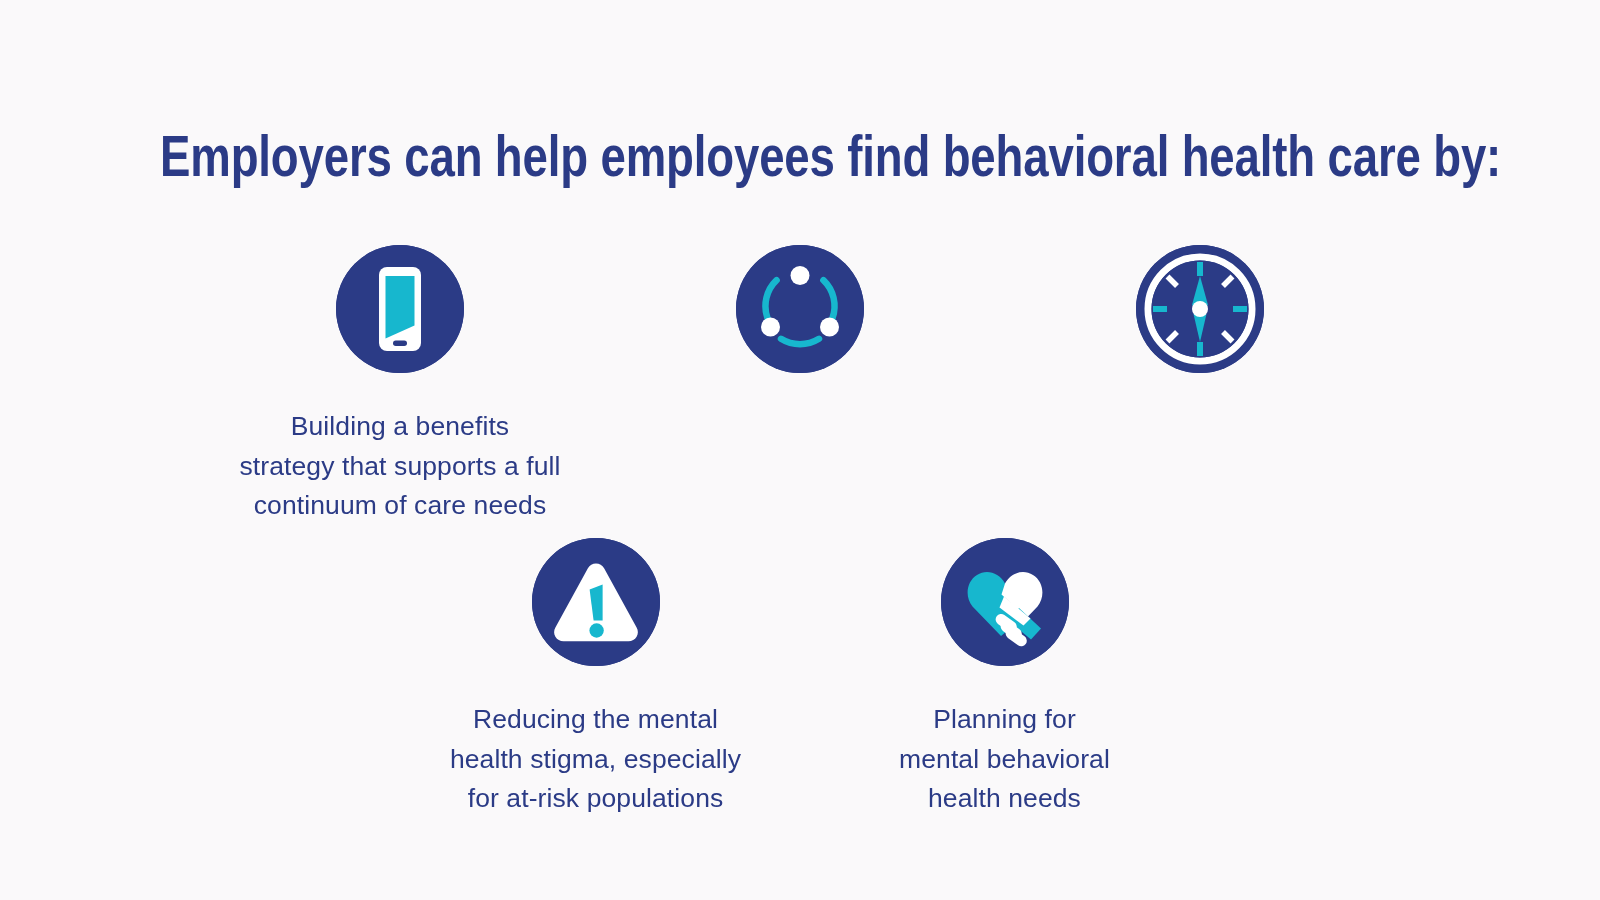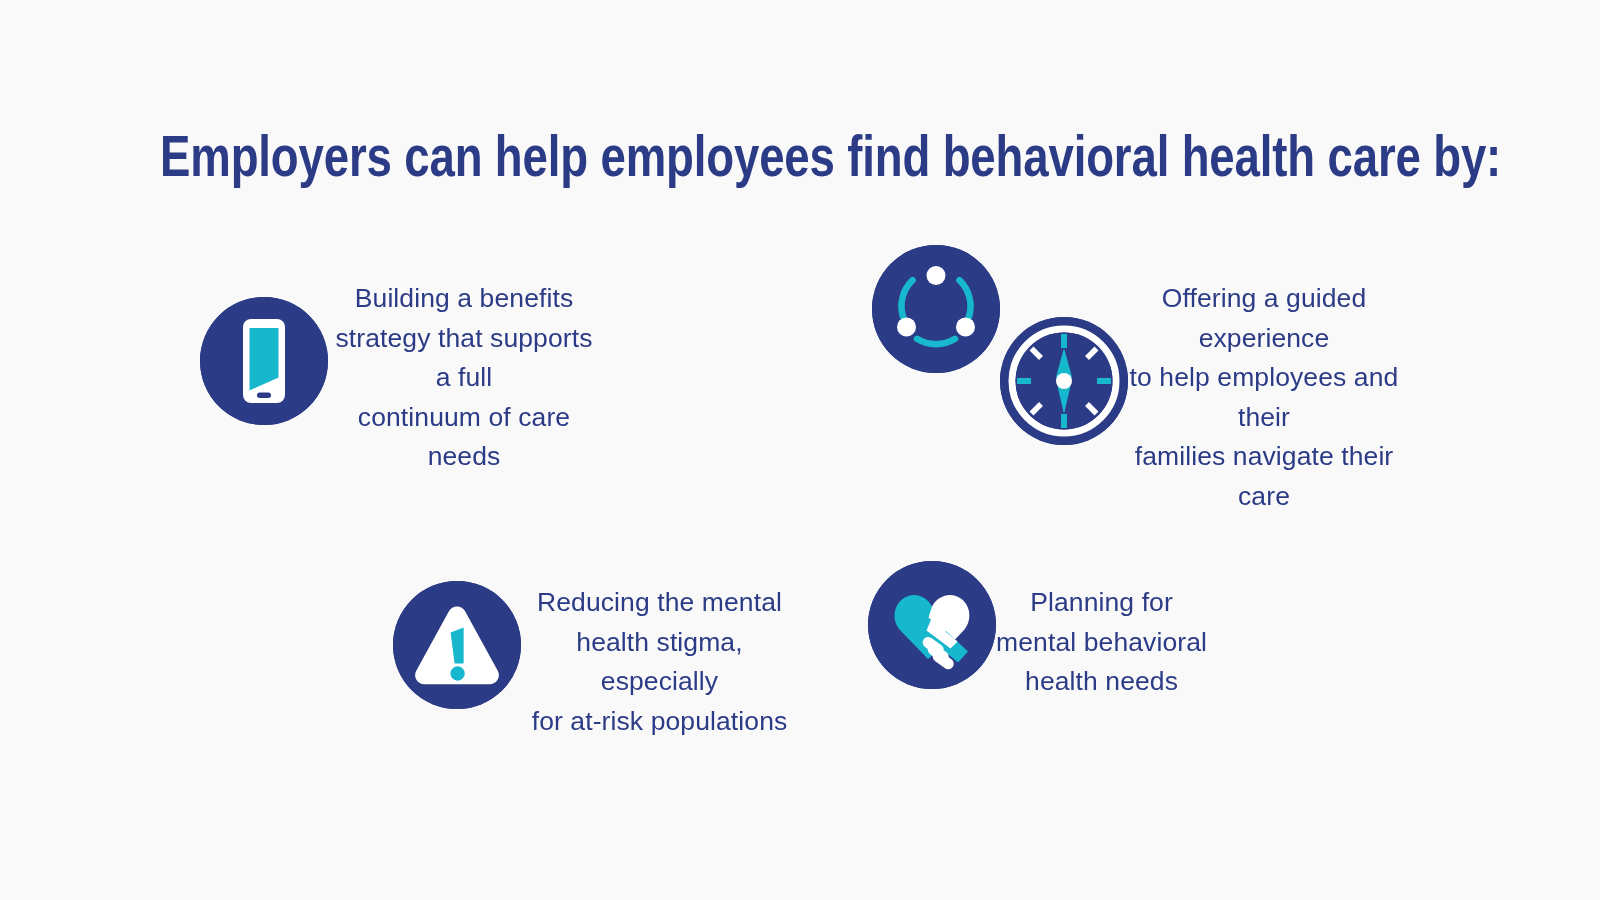--- a/index.html
+++ b/index.html
@@ -48,31 +48,30 @@
     align-items: flex-start;
   }
   .row-top {
     left: 0;
     top: 245px;
     width: 1600px;
     gap: 0;
   }
   .row-bottom {
     left: 0;
-    top: 549px;
+    top: 538px;
     width: 1600px;
     gap: 4px;
   }
 
   .item {
     width: 400px;
     display: flex;
-    flex-direction: row;
+    flex-direction: column;
     align-items: center;
-    justify-content: flex-end;
   }
   .item-narrow { width: 405px; }
 
   .icon-wrap {
     width: 128px;
     height: 128px;
     border-radius: 50%;
     background: #2b3b86;
     position: relative;
     display: block;
@@ -149,23 +148,20 @@
             <line x1="96.5" y1="31.5" x2="87" y2="41"></line>
             <line x1="31.5" y1="96.5" x2="41" y2="87"></line>
             <line x1="96.5" y1="96.5" x2="87" y2="87"></line>
           </g>
 
           <path d="M64 31 L72 60 L64 66 L56 60 Z" fill="#17b7ce"></path>
           <path d="M64 97 L57.5 69 L64 65 L70.5 69 Z" fill="#17b7ce"></path>
           <circle cx="64" cy="64" r="8" fill="#ffffff"></circle>
         </svg>
       </div>
-      <div class="caption">Offering a guided experience
-to help employees and their
-families navigate their care</div>
     </div>
 
   </div>
 
   <div class="row row-bottom">
 
     <div class="item item-narrow">
       <div class="icon-wrap">
         <svg width="128" height="128" viewBox="0 0 128 128" aria-hidden="true">
           <circle cx="64" cy="64" r="64" fill="#2b3b86"></circle>

